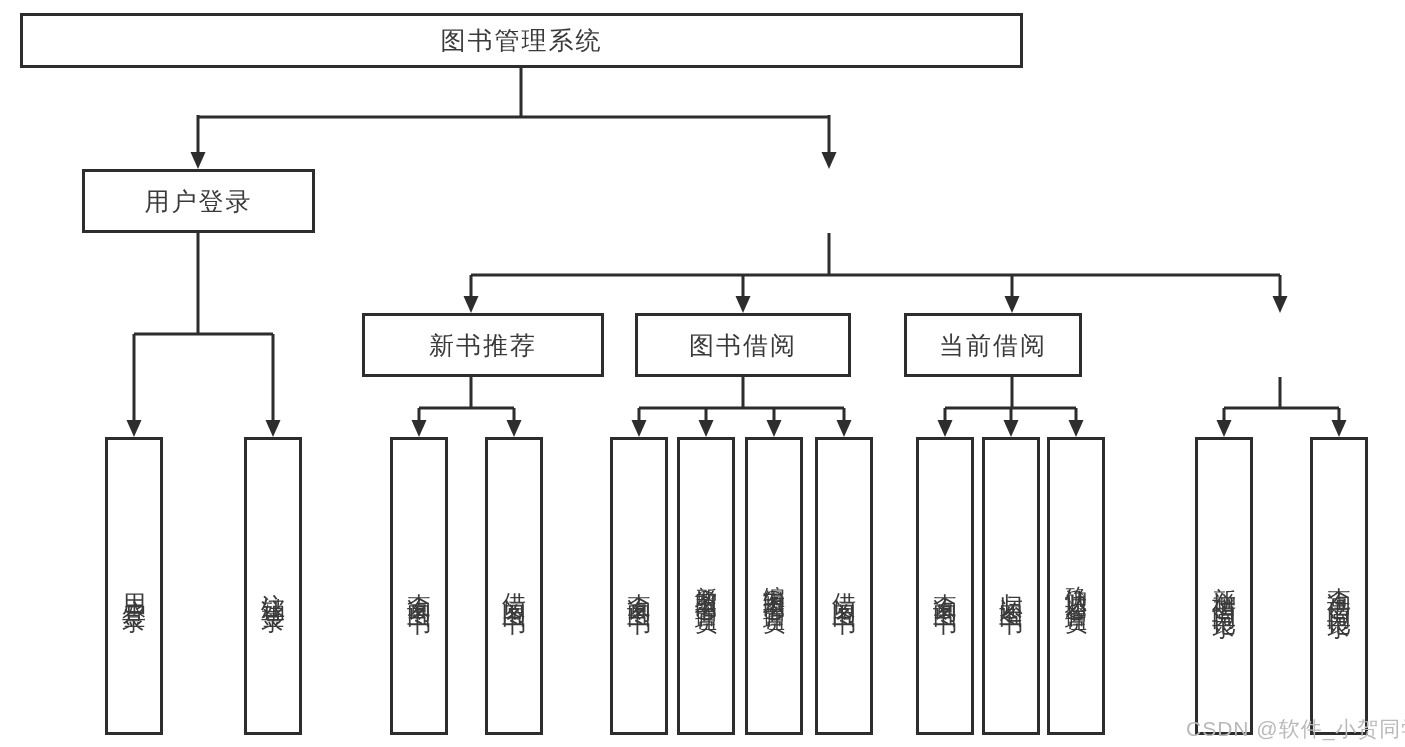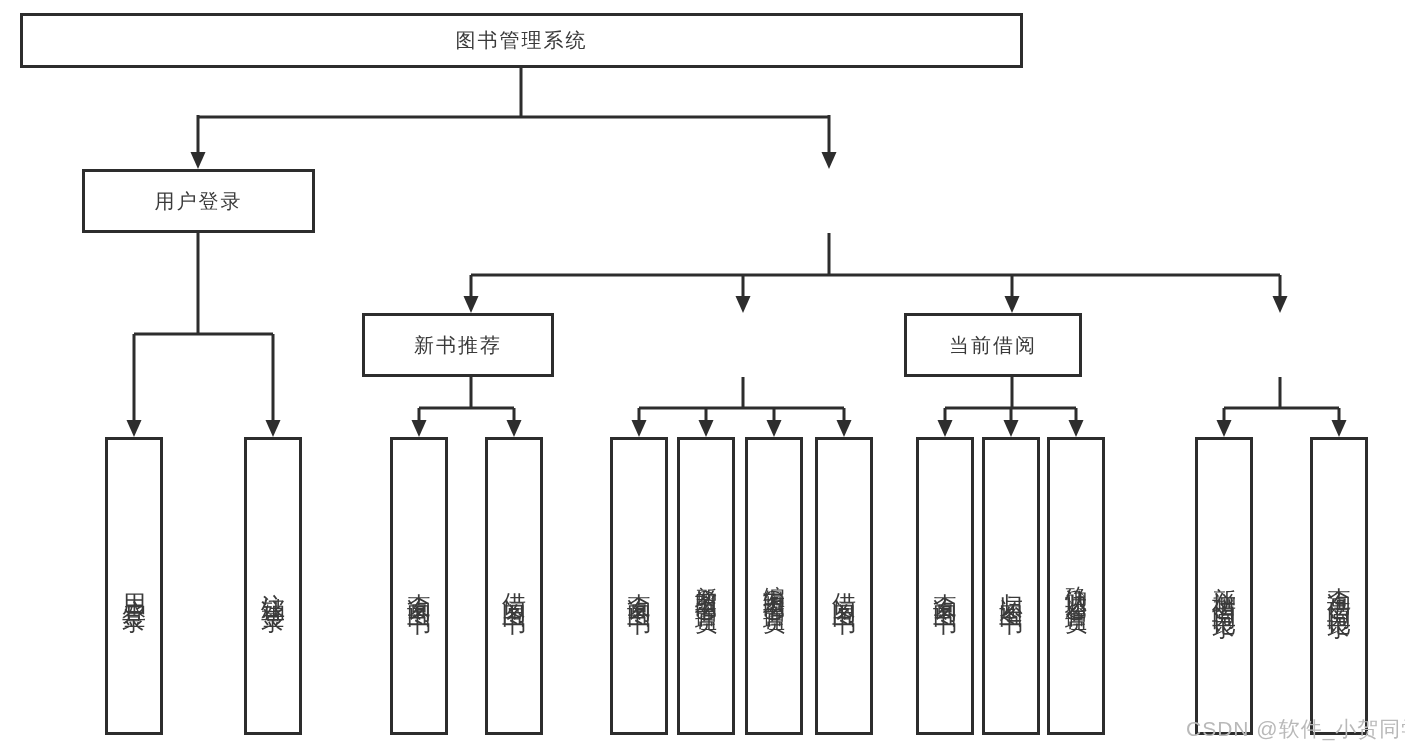--- a/index.html
+++ b/index.html
@@ -20,21 +20,21 @@
     position: absolute;
     box-sizing: border-box;
     border: 3px solid #2d2d2d;
     background: #ffffff;
     display: flex;
     align-items: center;
     justify-content: center;
     color: #3a3a3a;
     z-index: 1;
   }
-  .node.h { font-size: 20px; letter-spacing: 2px; }
+  .node.h { font-size: 25px; letter-spacing: 2px; }
   .node.v span {
     writing-mode: vertical-rl;
     text-orientation: mixed;
     font-size: 24px;
     letter-spacing: 6px;
     line-height: 1;
   }
   .node.v.long span {
     font-size: 22px;
     letter-spacing: 4px;
@@ -96,22 +96,25 @@
   </svg>
 
   <div class="node h" style="left:20px; top:13px; width:1003px; height:55px">
     <span>图书管理系统</span>
   </div>
 
   <div class="node h" style="left:82px; top:169px; width:233px; height:64px">
     <span>用户登录</span>
   </div>
 
-  <div class="node h" style="left:362px; top:313px; width:192px; height:64px">
+  <div class="node h" style="left:362px; top:313px; width:242px; height:64px">
     <span>新书推荐</span>
+  </div>
+  <div class="node h" style="left:635px; top:313px; width:216px; height:64px">
+    <span>图书借阅</span>
   </div>
   <div class="node h" style="left:904px; top:313px; width:178px; height:64px">
     <span>当前借阅</span>
   </div>
 
   <div class="node v" style="left:105px; top:437px; width:58px; height:298px">
     <span>用户登录</span>
   </div>
   <div class="node v" style="left:244px; top:437px; width:58px; height:298px">
     <span>注销登录</span>

